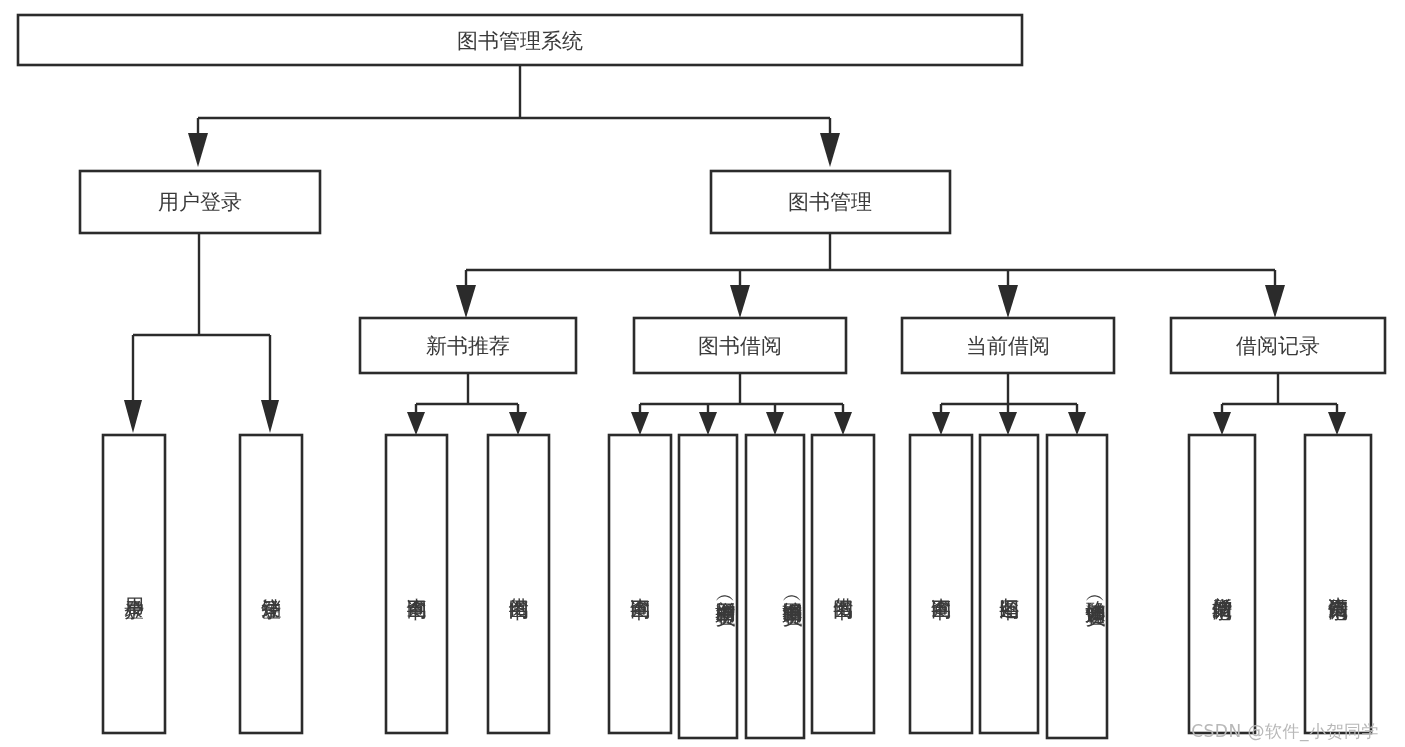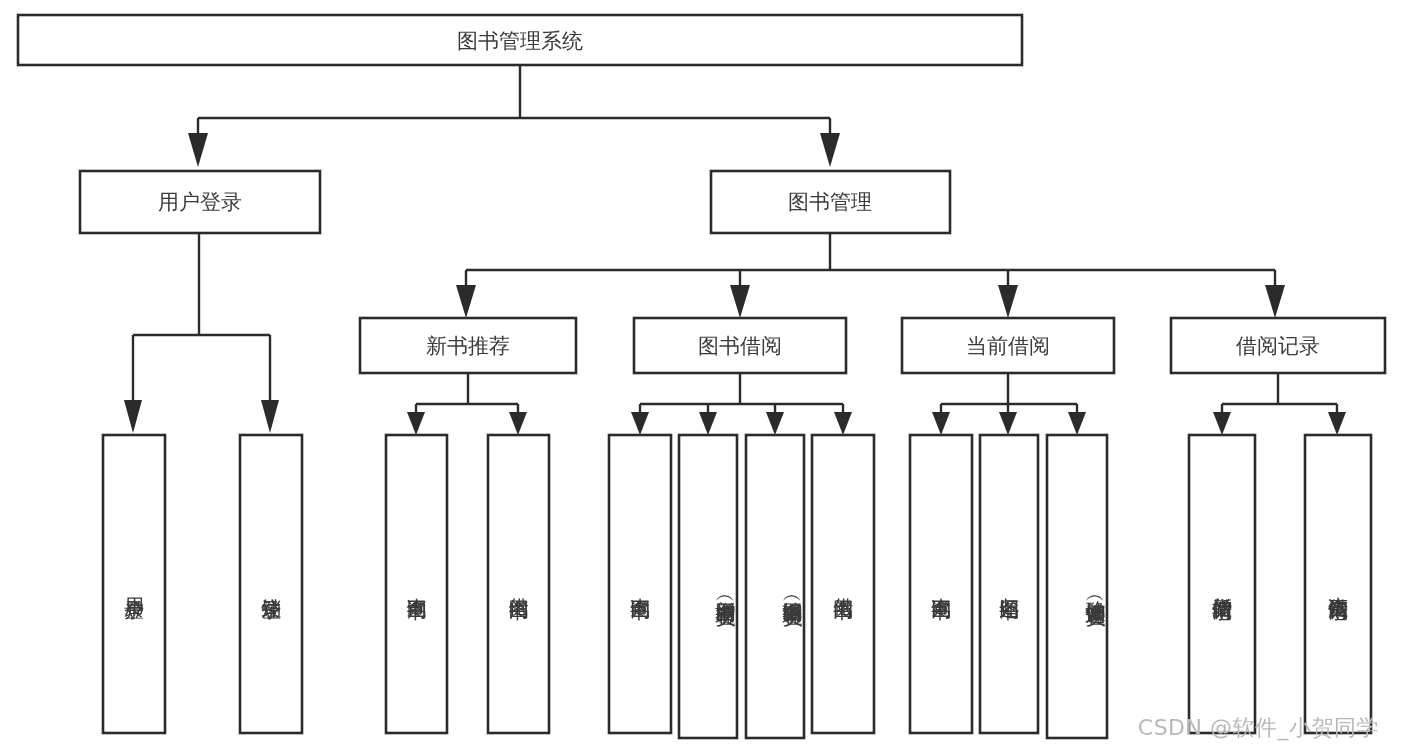--- a/index.html
+++ b/index.html
@@ -62,21 +62,21 @@
     justify-content: center;
     text-align: center;
     white-space: nowrap;
     pointer-events: none;
   }
   .watermark {
     position: absolute;
     right: 12px;
     bottom: 4px;
     font-family: "DejaVu Sans", "Liberation Sans", sans-serif;
-    font-size: 22px;
+    font-size: 17px;
     color: #b8b8b8;
     letter-spacing: 0.5px;
     white-space: nowrap;
   }
 </style>
 </head>
 <body>
 
 <div id="diagram-root">
 

